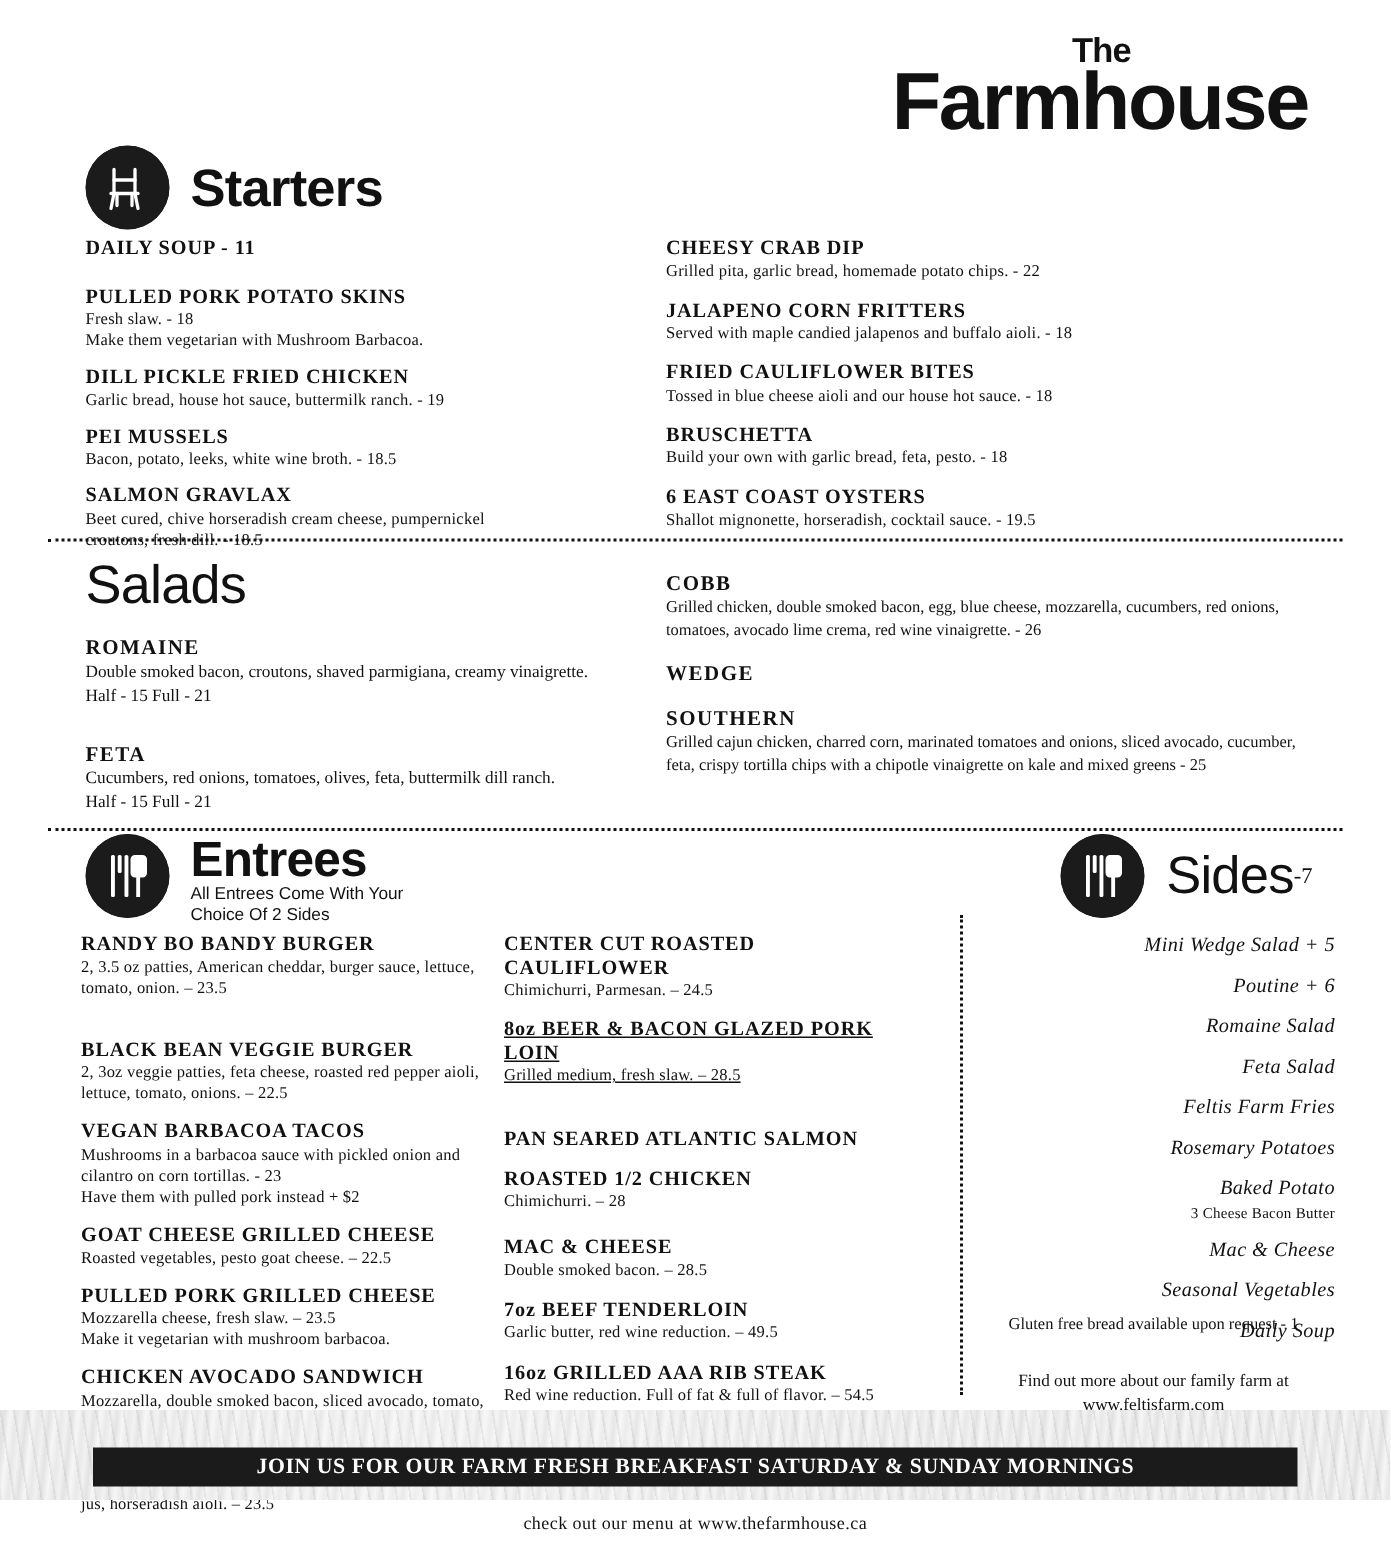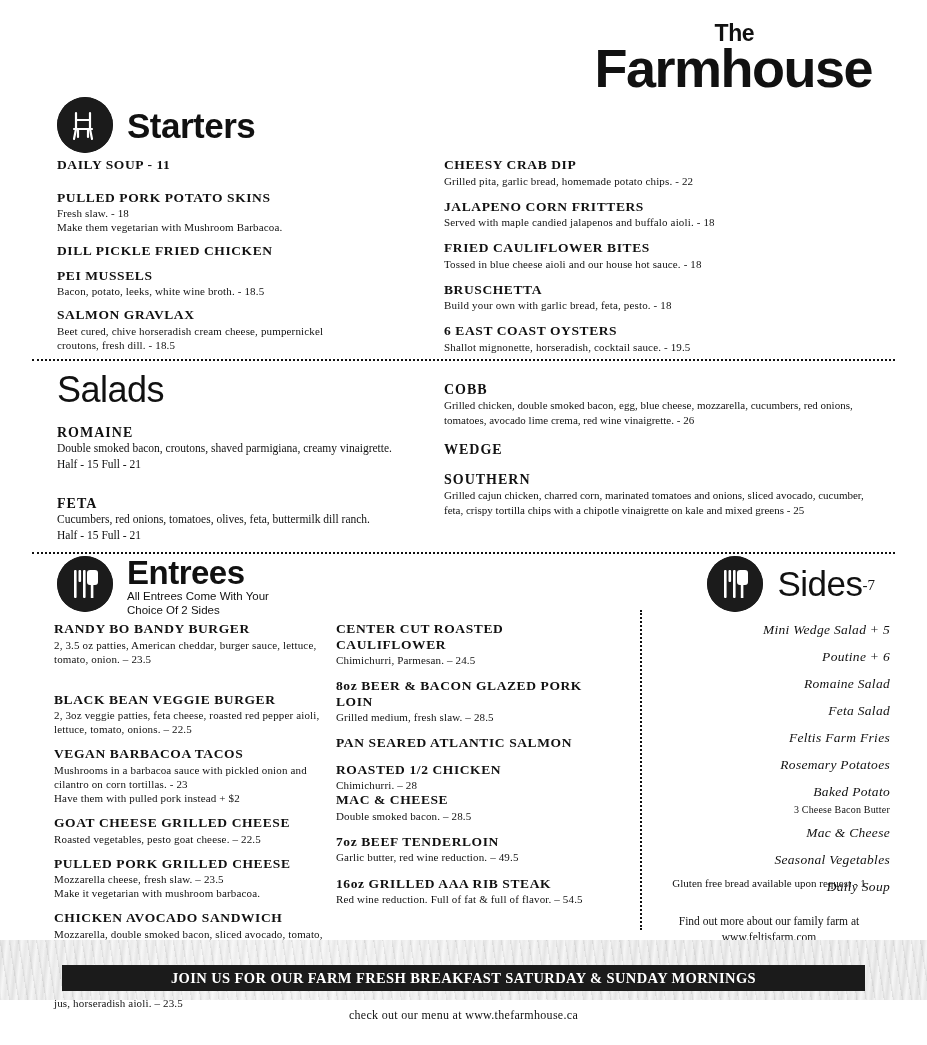--- a/index.html
+++ b/index.html
@@ -264,20 +264,21 @@
     <div class="item">
       <div class="item-name">DAILY SOUP - 11</div>
     </div>
     <div class="item" style="margin-top:17px;">
       <div class="item-name">PULLED PORK POTATO SKINS</div>
       <div class="item-desc">Fresh slaw. - 18</div>
       <div class="item-desc2">Make them vegetarian with Mushroom Barbacoa.</div>
     </div>
     <div class="item" style="margin-top:8px;">
       <div class="item-name">DILL PICKLE FRIED CHICKEN</div>
+      <div class="item-desc">Garlic bread, house hot sauce, buttermilk ranch. - 19</div>
     </div>
     <div class="item" style="margin-top:8px;">
       <div class="item-name">PEI MUSSELS</div>
       <div class="item-desc">Bacon, potato, leeks, white wine broth. - 18.5</div>
     </div>
     <div class="item" style="margin-top:8px;">
       <div class="item-name">SALMON GRAVLAX</div>
       <div class="item-desc" style="width:300px;">Beet cured, chive horseradish cream cheese, pumpernickel croutons, fresh dill. - 18.5</div>
     </div>
   </div>
@@ -390,28 +391,28 @@
       <div class="item-name">BEEF DIP</div>
       <div class="item-desc">Sautéed mushrooms, crispy onions, peppercorn thyme au jus, horseradish aioli. – 23.5</div>
     </div>
   </div>
 
   <div class="block" style="left:336px; top:621px; width:280px;">
     <div class="item" style="margin-bottom:11px;">
       <div class="item-name">CENTER CUT ROASTED CAULIFLOWER</div>
       <div class="item-desc">Chimichurri, Parmesan. – 24.5</div>
     </div>
-    <div class="item" style="margin-bottom:11px;">
+    <div class="item" style="margin-bottom:27px;text-decoration:underline;">
       <div class="item-name">8oz BEER &amp; BACON GLAZED PORK LOIN</div>
       <div class="item-desc">Grilled medium, fresh slaw. – 28.5</div>
     </div>
     <div class="item" style="margin-bottom:11px;">
       <div class="item-name">PAN SEARED ATLANTIC SALMON</div>
     </div>
-    <div class="item" style="margin-bottom:0;">
+    <div class="item" style="margin-bottom:15px;">
       <div class="item-name">ROASTED 1/2 CHICKEN</div>
       <div class="item-desc">Chimichurri. – 28</div>
     </div>
     <div class="item" style="margin-bottom:11px;">
       <div class="item-name">MAC &amp; CHEESE</div>
       <div class="item-desc">Double smoked bacon. – 28.5</div>
     </div>
     <div class="item" style="margin-bottom:11px;">
       <div class="item-name">7oz BEEF TENDERLOIN</div>
       <div class="item-desc">Garlic butter, red wine reduction. – 49.5</div>

